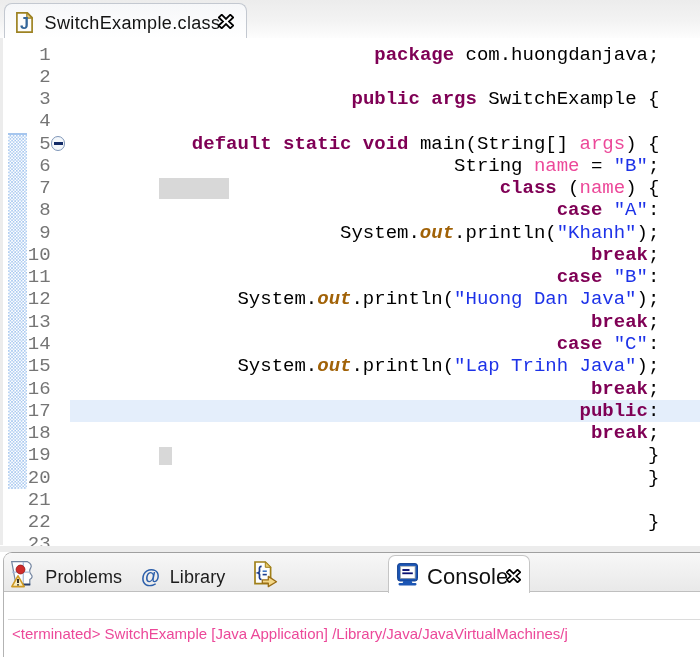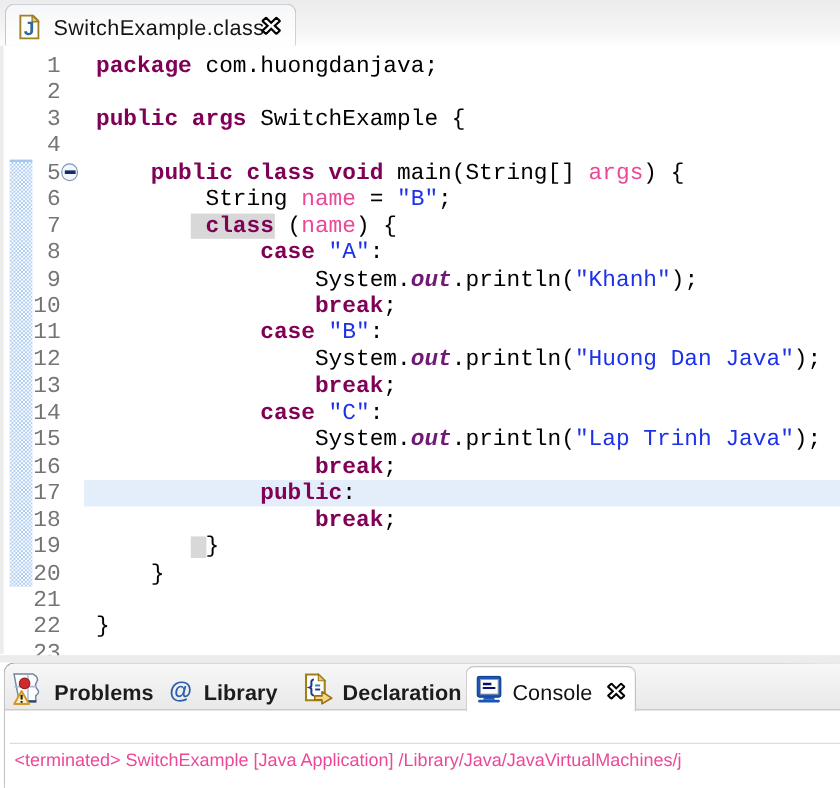--- a/index.html
+++ b/index.html
@@ -3,21 +3,21 @@
 <meta charset="utf-8">
 <style>
 * { margin:0; padding:0; box-sizing:border-box; -webkit-font-smoothing:antialiased; }
 html,body { width:700px; height:657px; overflow:hidden; background:#fff;
   font-family:"Liberation Sans",sans-serif; }
 #root { position:relative; width:700px; height:657px; overflow:hidden; }
 .abs { position:absolute; }
 pre { font-family:"Liberation Mono",monospace; font-size:19px; line-height:22.26px; }
 .k { color:#7f0055; font-weight:bold; }
 .s { color:#1d32e8; }
-.o { color:#701a75; font-weight:bold; font-style:italic; }
+.o { color:#a16207; font-weight:bold; font-style:italic; }
 .v { color:#ec4899; }
 
 
 #topbar { left:0; top:0; width:700px; height:38px;
   background:linear-gradient(#ececec, #f3f3f3 55%, #fdfdfd 100%); }
 #toptab { left:4px; top:3px; width:243px; height:35px;
   border:1px solid #c3c8d0; border-bottom:none; border-radius:8px 8px 0 0;
   background:linear-gradient(#f6f7f9, #ffffff); }
 #toptab-label { left:44.6px; top:12.75px; font-size:18px; letter-spacing:0.35px; color:#141414; line-height:20px; }
 
@@ -29,30 +29,30 @@
     linear-gradient(45deg, #a6c7ef 25%, rgba(0,0,0,0) 25%, rgba(0,0,0,0) 75%, #a6c7ef 75%),
     linear-gradient(45deg, #a6c7ef 25%, rgba(0,0,0,0) 25%, rgba(0,0,0,0) 75%, #a6c7ef 75%);
   background-size:3.2px 3.2px; background-position:0 0, 1.6px 1.6px; }
 #curline { left:70px; top:399.8px; width:630px; height:21.8px; background:#e4eefb; }
 #occ1 { left:159px; top:178.4px; width:70px; height:20.6px; background:#d8d8d8; }
 #occ2 { left:159px; top:446.8px; width:12.6px; height:17.8px; background:#d8d8d8; }
 #fold { left:50.6px; top:136.3px; width:14.6px; height:14.6px; border:1.4px solid #7f96b8;
   border-radius:50%; background:#f3f7fb; }
 #fold i { position:absolute; left:2.2px; top:5.0px; width:9px; height:2.6px; background:#122a66; }
 #lnums { left:0; top:43.57px; width:50.6px; text-align:right; color:#757575; }
-#code  { left:80px; top:43.57px; }
+#code  { left:55px; top:43.57px;text-align:right; }
 
 
 #scrollband { left:0; top:545.5px; width:700px; height:6.3px; background:#ececec; }
 #bpanel { left:3px; top:551.8px; width:697px; height:105.2px;
   border-top:1px solid #a0a0a0; border-left:1.5px solid #b3b3b3;
   border-radius:9px 0 0 0; background:#fff; overflow:hidden; }
 #btabbar { left:0; top:0; width:695.5px; height:39.5px;
   background:linear-gradient(#f7f7f7, #e9e9e9); border-bottom:1px solid #bfbfbf; }
-.btablabel { font-size:18px; letter-spacing:0.1px; color:#1c1c1c; line-height:20px; top:566.75px;font-weight:bold; }
+.btablabel { font-size:18px; letter-spacing:0.1px; color:#1c1c1c; line-height:20px; top:566.75px; }
 #consoletab { left:387.6px; top:555px; width:142.6px; height:38px; background:#fff;
   border:1px solid #c5c5c5; border-bottom:none; border-radius:7px 7px 0 0; }
 #crow1 { left:12px; top:599.7px; width:688px; font-size:15px; color:#ec4899; line-height:20px;
   white-space:nowrap; overflow:hidden;margin-top:24px; }
 #csep { left:8px; top:619.4px; width:692px; height:1px; background:#dcdcdc; }
 #crow2 { left:5px; top:622.7px; color:#3b82f6; white-space:pre; letter-spacing:0.28px;margin-top:30px; }
 .at { position:absolute; font-size:19.5px; font-weight:bold; color:#2c5faa; }
 </style>
 </head>
 <body>
@@ -100,21 +100,21 @@
 19
 20
 21
 22
 23</pre>
 
   <pre id="code" class="abs"><b class="k">package</b> com.huongdanjava;
 
 <b class="k">public args</b> SwitchExample {
 
-    <b class="k">public class void</b> main(String[] <span class="v">args</span>) {
+    <b class="k">default static void</b> main(String[] <span class="v">args</span>) {
         String <span class="v">name</span> = <span class="s">"B"</span>;
         <b class="k">class</b> (<span class="v">name</span>) {
             <b class="k">case</b> <span class="s">"A"</span>:
                 System.<span class="o">out</span>.println(<span class="s">"Khanh"</span>);
                 <b class="k">break</b>;
             <b class="k">case</b> <span class="s">"B"</span>:
                 System.<span class="o">out</span>.println(<span class="s">"Huong Dan Java"</span>);
                 <b class="k">break</b>;
             <b class="k">case</b> <span class="s">"C"</span>:
                 System.<span class="o">out</span>.println(<span class="s">"Lap Trinh Java"</span>);
@@ -146,33 +146,32 @@
   <div class="abs btablabel" style="left:169.7px;">Library</div>
 
   <svg class="abs" style="left:253.5px; top:561px; overflow:visible;" width="24" height="26" viewBox="0 0 24 26">
     <path d="M1 1 H11.3 L16.6 6.3 V22.6 H1 Z" fill="#fefefc" stroke="#a08019" stroke-width="1.7"></path>
     <path d="M11.3 0.8 L16.8 6.3 H11.3 Z" fill="#e7c96e" stroke="#a08019" stroke-width="1"></path>
     <path d="M7.6 5.3 Q5 5.3 5.5 8.8 Q5.9 11.3 4.1 11.9 Q5.9 12.5 5.5 15 Q5 18.5 7.6 18.5" stroke="#1b3c8c" fill="none" stroke-width="1.7"></path>
     <path d="M8.6 10.2 H12.8" stroke="#3f74c4" stroke-width="1.6"></path>
     <path d="M8.6 13.6 H12.8" stroke="#1b3c8c" stroke-width="1.6"></path>
     <path d="M8.3 18.9 H14.3 V15.4 L22.5 20.7 L14.3 25.6 V22.1 H8.3 Z" fill="#f3d788" stroke="#9a6d15" stroke-width="1.3" stroke-linejoin="round"></path>
   </svg>
-  <div class="abs btablabel" style="left:285.5px;">Declaration</div>
 
   <div id="consoletab" class="abs"></div>
   <svg class="abs" style="left:396.5px; top:562.5px;" width="21" height="23" viewBox="0 0 21 23">
     <rect x="0.6" y="0.6" width="19.9" height="17.4" rx="2.4" fill="#1b55b4" stroke="#134090" stroke-width="1"></rect>
     <rect x="3" y="2.9" width="15.6" height="12.9" fill="#98a2ac"></rect>
     <rect x="3.9" y="3.7" width="13.8" height="11.3" fill="#ffffff"></rect>
     <path d="M5.4 7 H12.5" stroke="#0a1070" stroke-width="1.9"></path>
     <path d="M5.3 10.3 H15.8" stroke="#0a1070" stroke-width="1.8"></path>
     <path d="M6.3 17.9 H14.7 L15.3 20.1 H5.7 Z" fill="#1b55b4"></path>
     <rect x="1.5" y="20.1" width="18" height="2.3" rx="1.1" fill="#1b55b4"></rect>
   </svg>
-  <div class="abs" style="left:427px; top:566.75px; font-size:18px; letter-spacing:0.1px; color:#111; line-height:20px;">Console</div>
+  <div class="abs" style="left:427px; top:566.75px; font-size:22px; letter-spacing:0.1px; color:#111; line-height:20px;">Console</div>
   <svg class="abs" style="left:505.7px; top:569px;" width="15" height="14" viewBox="0 0 16 15">
     <path d="M3.7 0.7 L8 5 L12.3 0.7 L15.3 3.5 L11 7.5 L15.3 11.5 L12.3 14.3 L8 10 L3.7 14.3 L0.7 11.5 L5 7.5 L0.7 3.5 Z" fill="#ffffff" stroke="#000000" stroke-width="1.8"></path>
   </svg>
 
   <div id="crow1" class="abs">&lt;terminated&gt; SwitchExample [Java Application] /Library/Java/JavaVirtualMachines/j</div>
   <div id="csep" class="abs"></div>
   <pre id="crow2" class="abs">Huong Dan Java</pre>
 
 </div>
 

